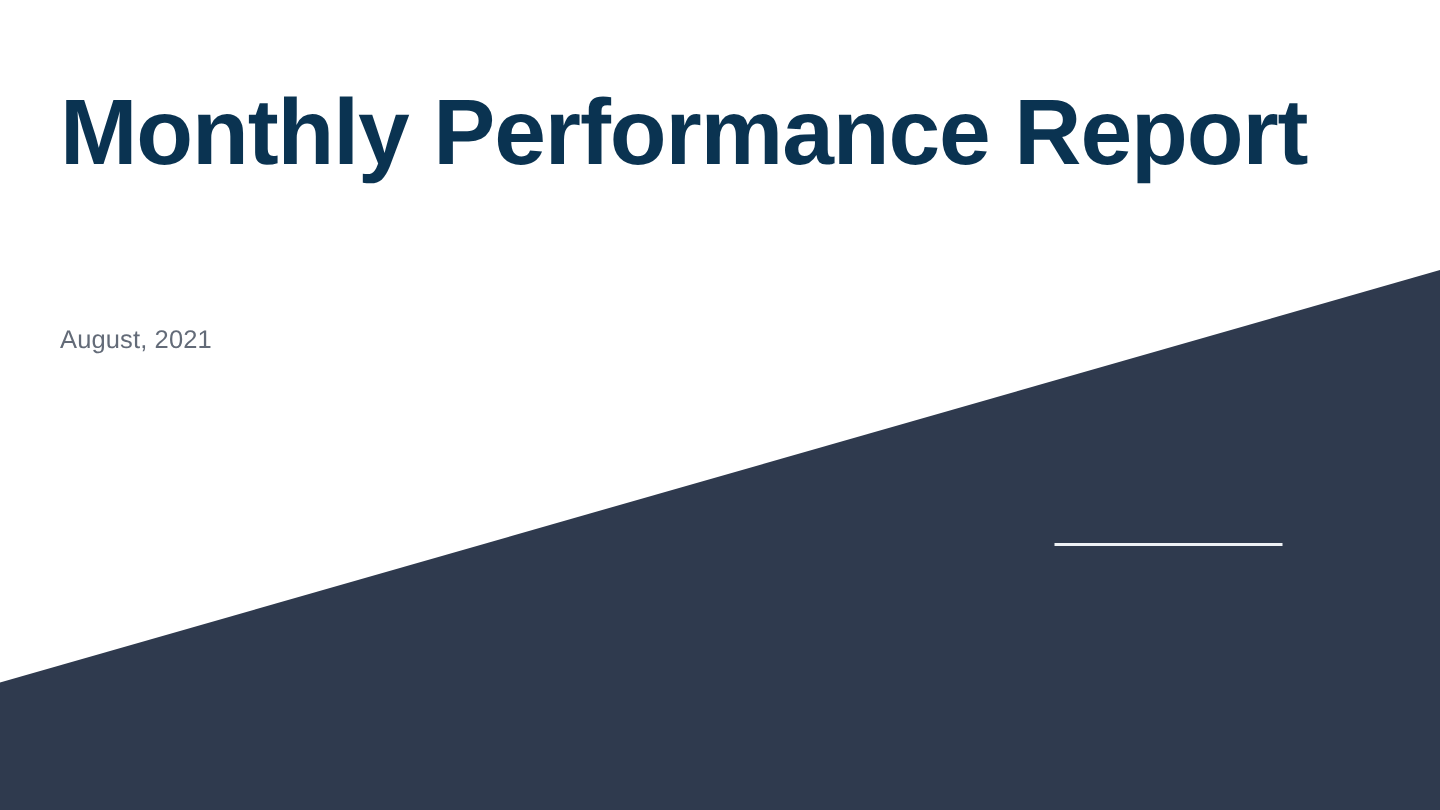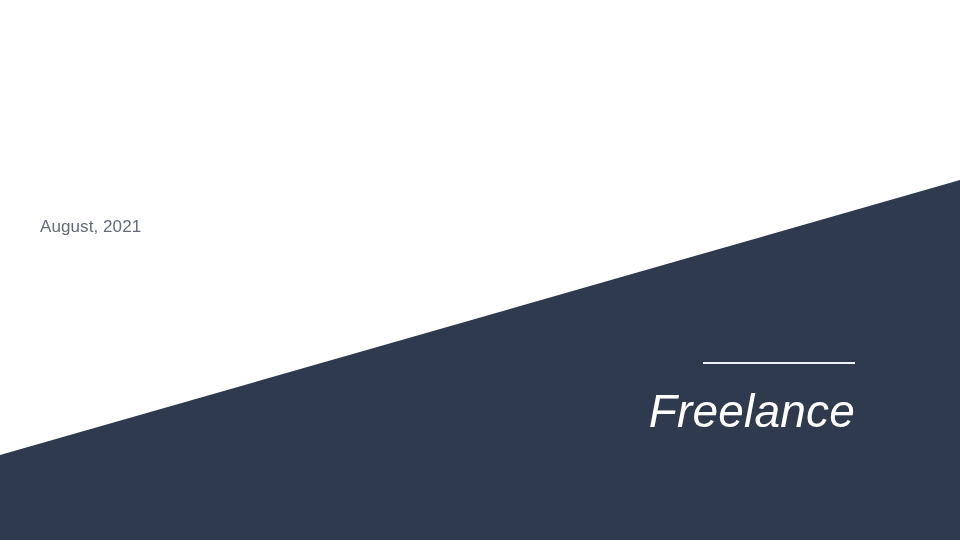--- a/index.html
+++ b/index.html
@@ -88,21 +88,23 @@
 </style>
 </head>
 <body>
 
 <div id="slide">
 
   <svg id="diagonal-band" viewBox="0 0 960 540" preserveAspectRatio="none">
     <polygon points="0,455 960,180 960,540 0,540" fill="#2f3a4e"></polygon>
   </svg>
 
+  <div id="title-block">
+    <h1 id="page-title">Monthly Performance Report</h1>
+  </div>
 
   <p id="date-label">August, 2021</p>
 
   <div id="brand-block">
     <hr id="brand-rule">
-    <p class="brand-line">Freelance</p>
   </div>
 
 </div>
 
 </body></html>

